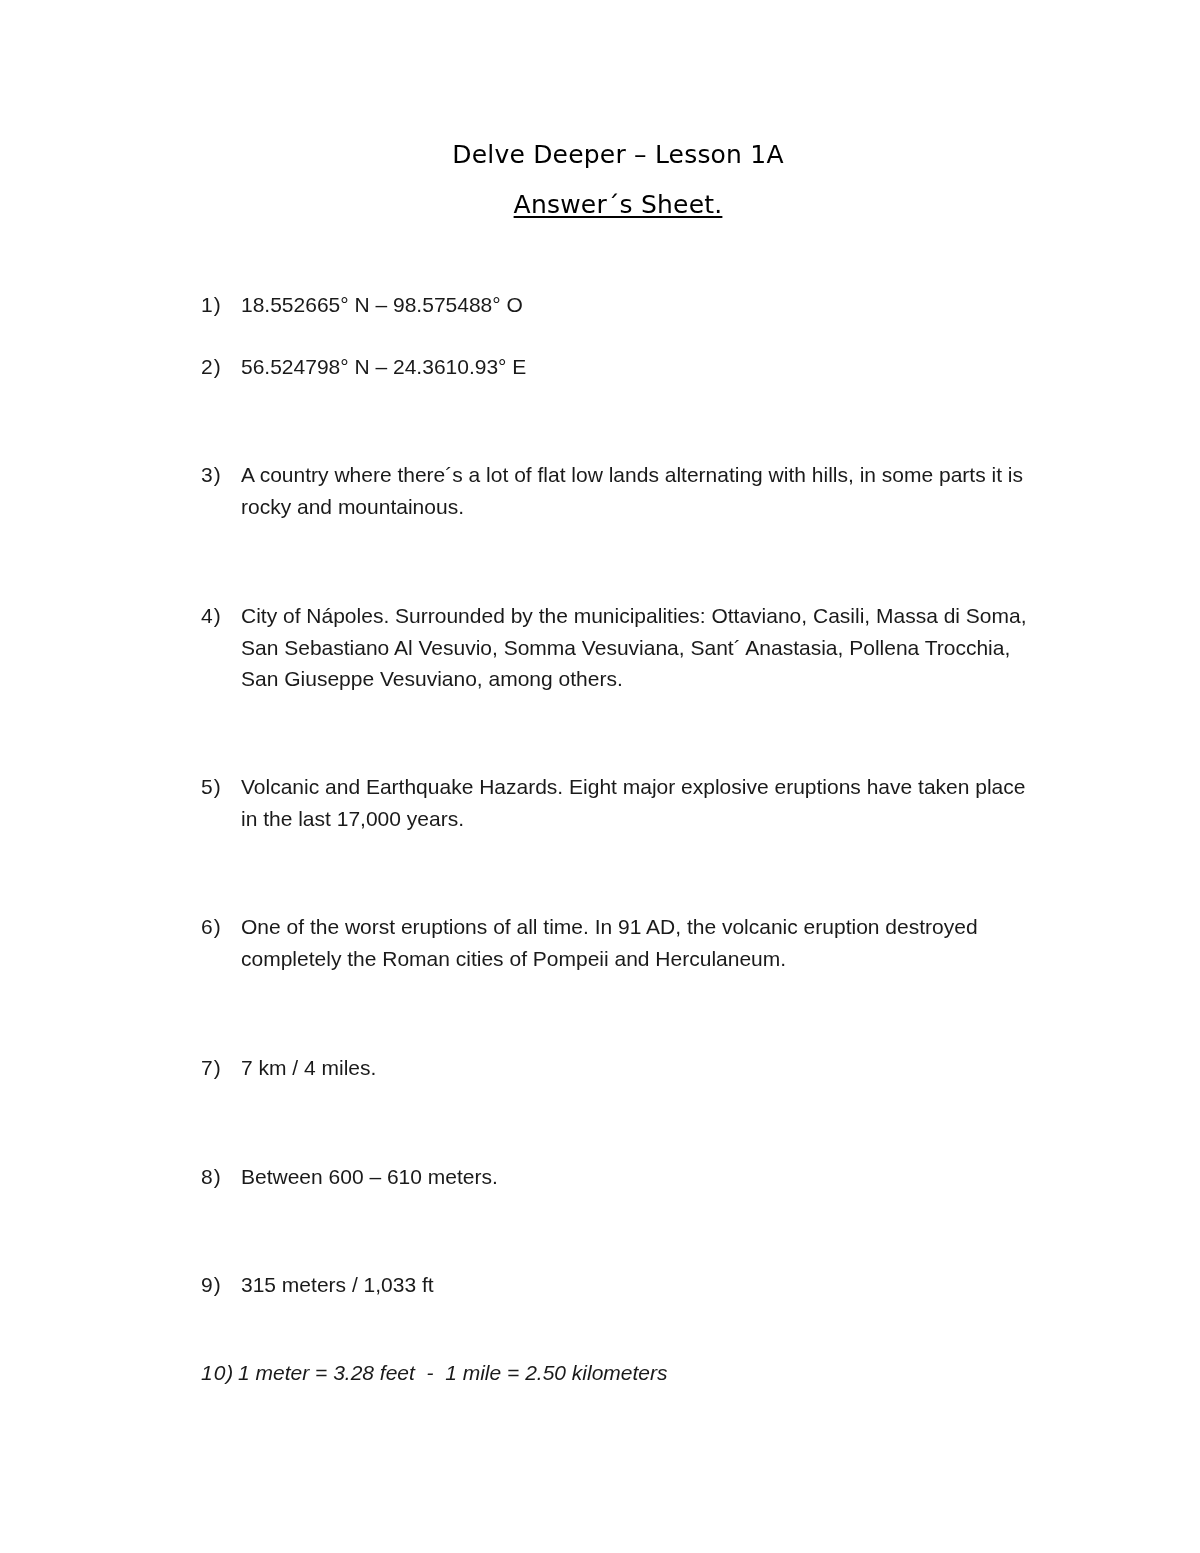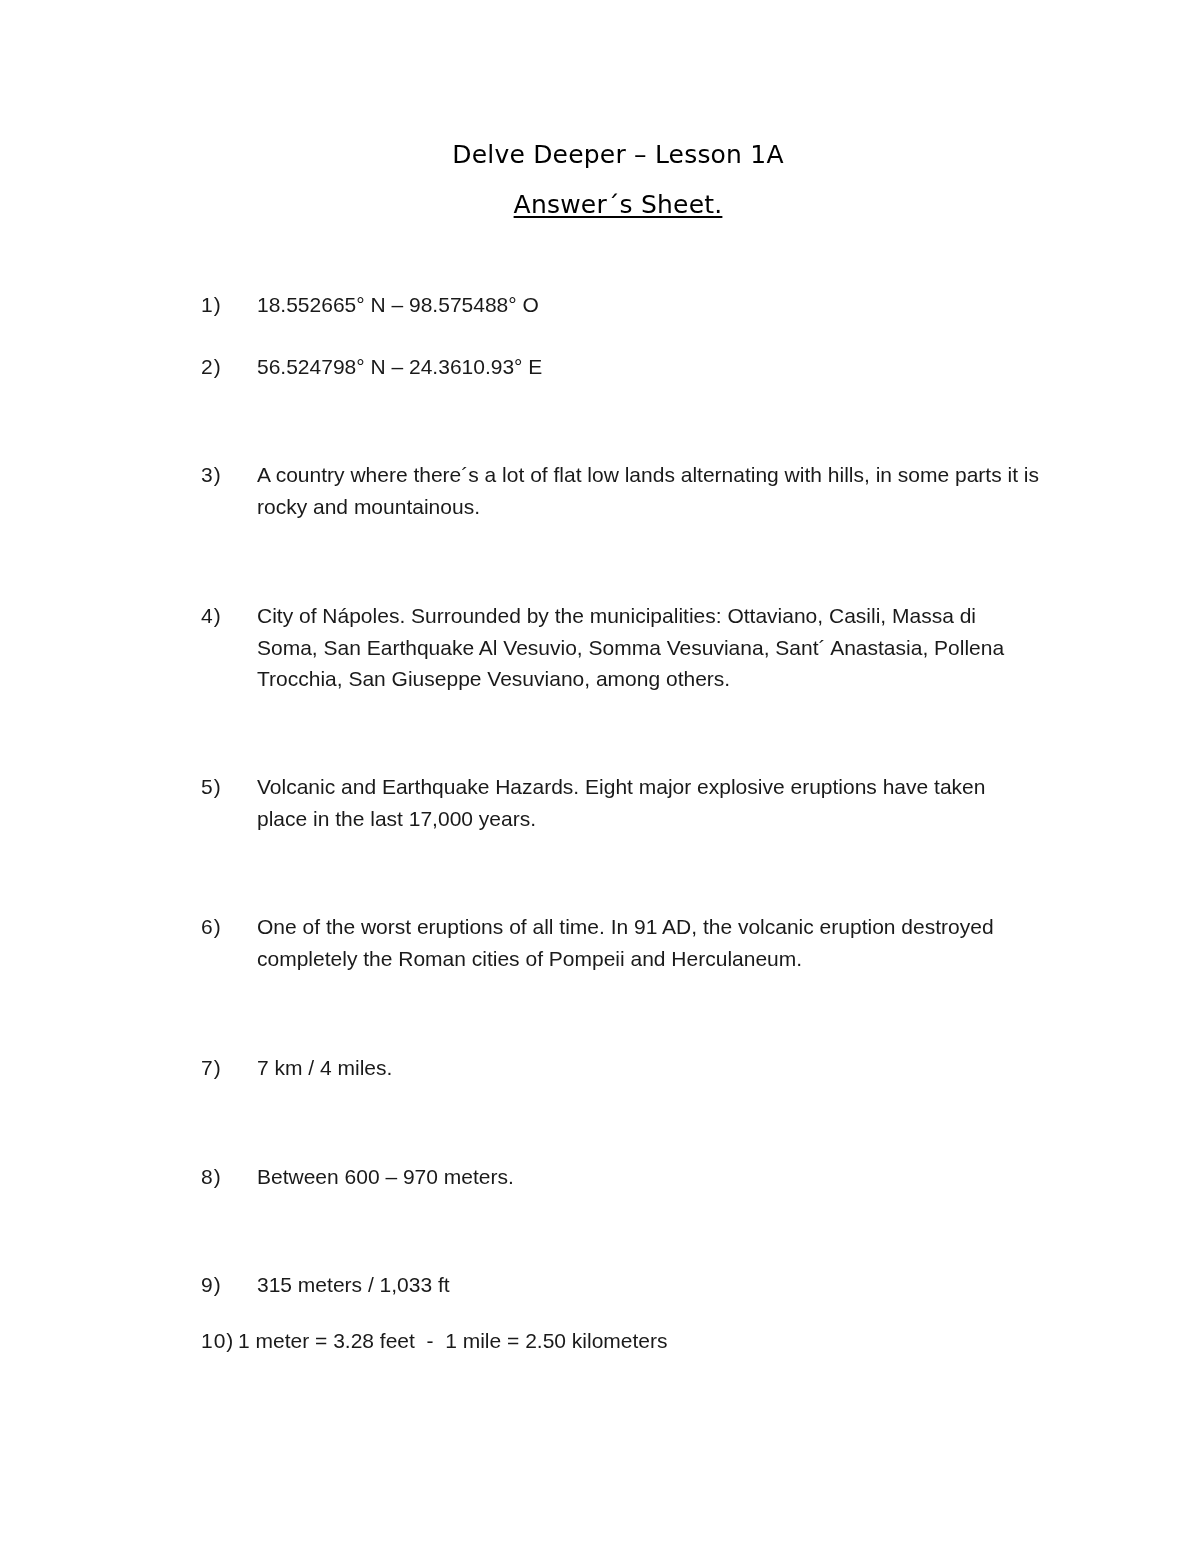--- a/index.html
+++ b/index.html
@@ -40,21 +40,21 @@
     }
     .item .num {
       position: absolute;
       left: 0;
       top: 0;
       width: 36px;
       letter-spacing: 1px;
     }
     .item .text {
       display: block;
-      margin-left: 56px;
+      margin-left: 40px;
     }
     .item.wide .num { width: 40px; }
     .item.wide .text { margin-left: 37px; }
   </style>
 </head>
 <body>
 
 <h1 id="title-main" class="title">Delve Deeper – Lesson 1A</h1>
 <h2 id="title-sub" class="title">Answer´s Sheet.</h2>
 
@@ -68,44 +68,44 @@
   <span class="text">56.524798° N – 24.3610.93° E</span>
 </div>
 
 <div class="item" style="top:459px;">
   <span class="num">3)</span>
   <span class="text">A country where there´s a lot of flat low lands alternating with hills, in some parts it is rocky and mountainous.</span>
 </div>
 
 <div class="item" style="top:600px;">
   <span class="num">4)</span>
-  <span class="text">City of Nápoles. Surrounded by the municipalities: Ottaviano, Casili, Massa di Soma, San Earthquake Al Vesuvio, Somma Vesuviana, Sant´ Anastasia, Pollena Trocchia, San Giuseppe Vesuviano, among others.</span>
+  <span class="text">City of Nápoles. Surrounded by the municipalities: Ottaviano, Casili, Massa di Soma, San Sebastiano Al Vesuvio, Somma Vesuviana, Sant´ Anastasia, Pollena Trocchia, San Giuseppe Vesuviano, among others.</span>
 </div>
 
 <div class="item" style="top:771px;">
   <span class="num">5)</span>
   <span class="text">Volcanic and Earthquake Hazards. Eight major explosive eruptions have taken place in the last 17,000 years.</span>
 </div>
 
 <div class="item" style="top:911px;">
   <span class="num">6)</span>
   <span class="text">One of the worst eruptions of all time. In 91 AD, the volcanic eruption destroyed completely the Roman cities of Pompeii and Herculaneum.</span>
 </div>
 
 <div class="item" style="top:1052px;">
   <span class="num">7)</span>
   <span class="text">7 km / 4 miles.</span>
 </div>
 
 <div class="item" style="top:1161px;">
   <span class="num">8)</span>
-  <span class="text">Between 600 – 970 meters.</span>
+  <span class="text">Between 600 – 610 meters.</span>
 </div>
 
 <div class="item" style="top:1269px;">
   <span class="num">9)</span>
   <span class="text">315 meters / 1,033 ft</span>
 </div>
 
-<div class="item wide" style="top:1325px;">
+<div class="item wide" style="top:1357px;font-style:italic;">
   <span class="num">10)</span>
   <span class="text" style="white-space:pre;">1 meter = 3.28 feet  -  1 mile = 2.50 kilometers</span>
 </div>
 
 </body></html>

